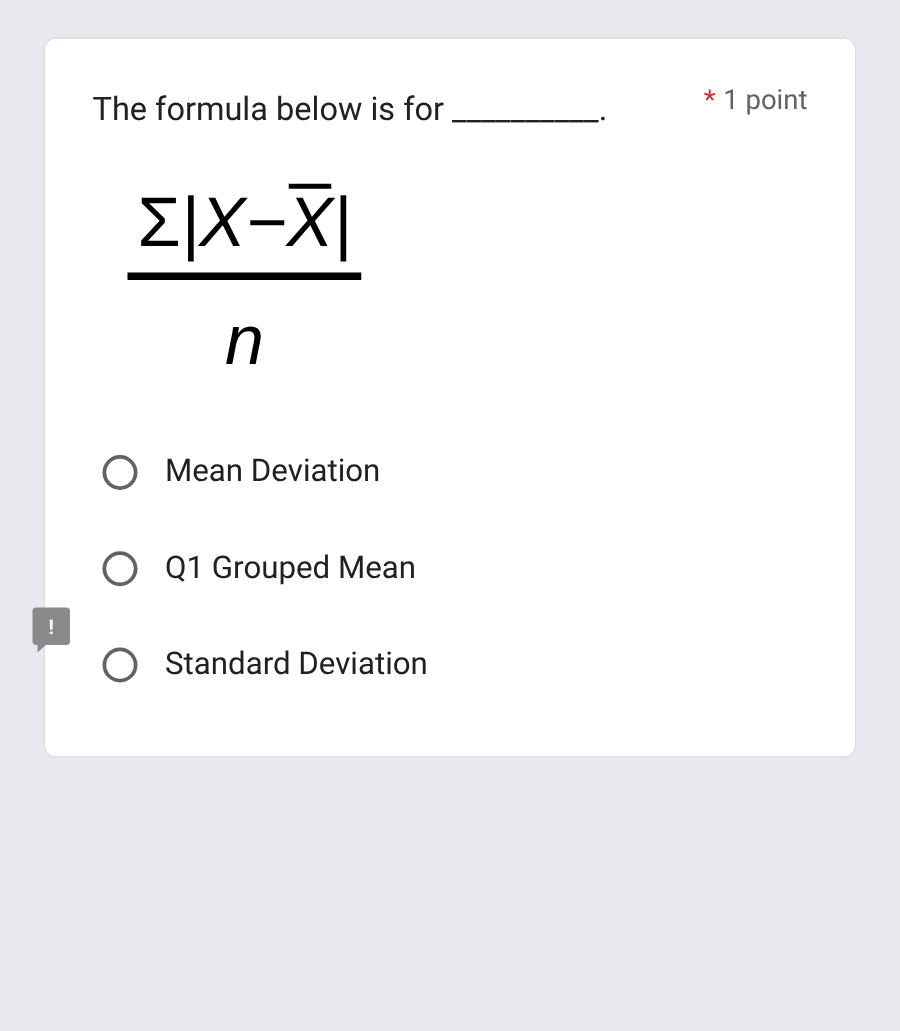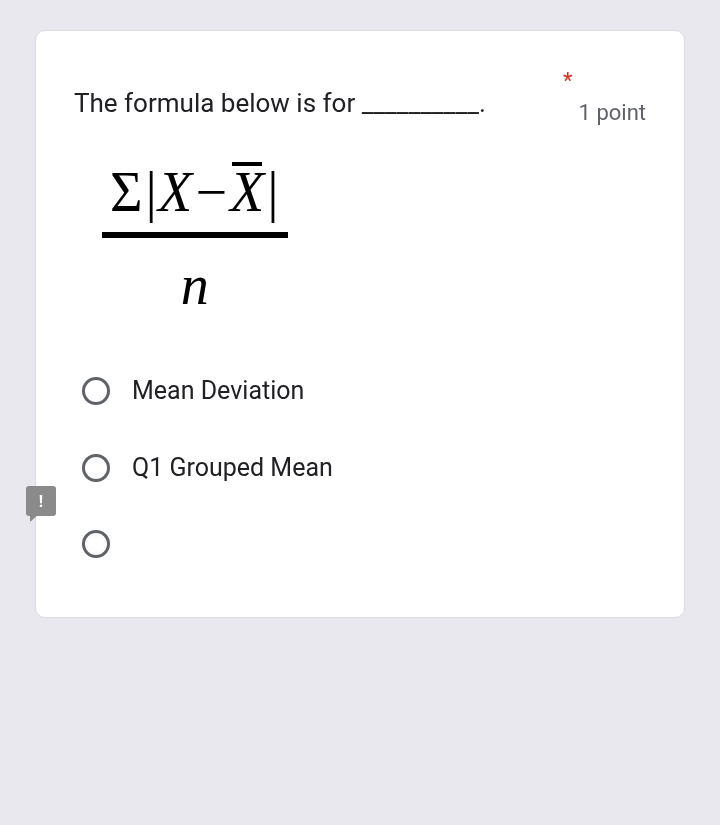--- a/index.html
+++ b/index.html
@@ -16,21 +16,21 @@
     }
     .card {
       background: #fff;
       border-radius: 10px;
       border: 1px solid #dadce0;
       padding: 35px 38px 35px 38px;
       position: relative;
     }
     .question-header {
       display: flex;
-      align-items: flex-end;
+      align-items: flex-start;
       gap: 20px;
     }
     .question-text {
       flex: 1;
       font-size: 26px;
       color: #202124;
       line-height: 1.7;
     }
     .points-section {
       display: flex;
@@ -39,29 +39,28 @@
       padding-top: 2px;
     }
     .required-asterisk {
       color: #d93025;
       font-size: 22px;
       line-height: 1.2;
     }
     .points-text {
       color: #5f6368;
       font-size: 22px;
-      margin-top: 32px;
     }
     .formula-container {
       margin-top: 35px;
       margin-bottom: 35px;
       padding-left: 28px;
     }
     .formula {
-      font-family: Liberation Serif, serif;
+      font-family: Liberation Sans, sans-serif;
       font-style: italic;
       font-size: 56px;
       display: inline-block;
       text-align: center;
     }
     .numerator {
       display: block;
       border-bottom: 6px solid #000;
       padding: 0 8px 8px 8px;
       letter-spacing: 0px;
@@ -165,15 +164,16 @@
     <div class="option">
       <div class="radio-circle"></div>
       <span class="option-label">Mean Deviation</span>
     </div>
     <div class="option">
       <div class="radio-circle"></div>
       <span class="option-label">Q1 Grouped Mean</span>
     </div>
     <div class="option">
       <div class="radio-circle"></div>
+      <span class="option-label">Standard Deviation</span>
     </div>
   </div>
 </div>
 
 </body></html>

